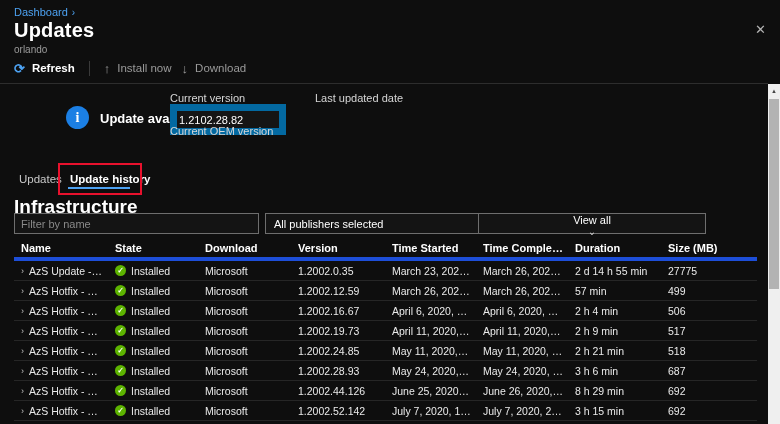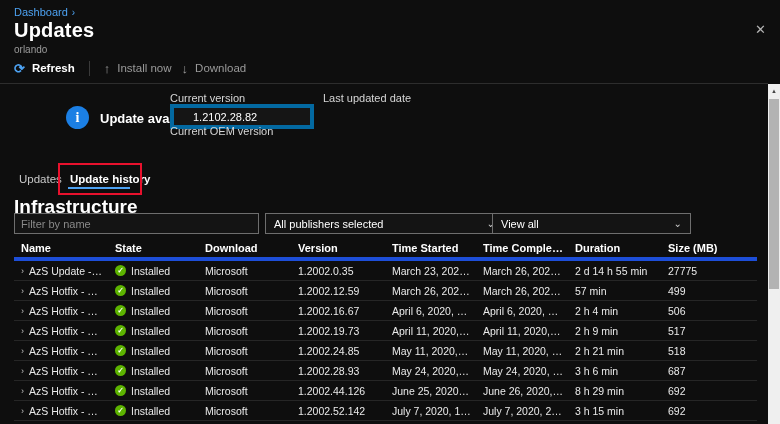--- a/index.html
+++ b/index.html
@@ -23,45 +23,45 @@
   .tb-dim{color:#9a9a9a;}
   .tb-sep{width:1px;height:15px;background:#3a3a3a;margin:0 4px;}
   .tb-divider{position:absolute;left:0;top:83px;right:12px;height:1px;background:#2d2d2d;}
 
   
   .info-icon{position:absolute;left:66px;top:106px;width:23px;height:23px;border-radius:50%;
              background:#1b7fe4;color:#fff;font-weight:bold;font-size:14px;display:flex;
              align-items:center;justify-content:center;font-family:"Liberation Serif",serif;}
   .info-status{position:absolute;left:100px;top:111px;font-size:13px;font-weight:bold;}
   .field-label{position:absolute;font-size:11px;color:#d6d6d6;}
-  .field-box{position:absolute;height:17px;background:#151515;border:4px solid #0369a1;
-             font-size:11px;color:#fff;display:flex;align-items:center;padding:0 19px;white-space:nowrap;overflow:hidden;}
+  .field-box{position:absolute;height:17px;background:#151515;border:7px solid #0369a1;
+             font-size:11px;color:#fff;display:flex;align-items:center;padding:0 2px;white-space:nowrap;overflow:hidden;}
   .lb-cv{left:170px;top:92px;} .bx-cv{left:170px;top:104px;width:98px;}
-  .lb-lu{left:315px;top:92px;margin-left:8px;} .bx-lu{left:315px;top:104px;width:178px;}
+  .lb-lu{left:315px;top:92px;} .bx-lu{left:315px;top:104px;width:178px;}
   .lb-oem{left:170px;top:125px;} .bx-oem{left:170px;top:137px;width:98px;}
 
   
   .tab{position:absolute;top:173px;font-size:11.5px;cursor:pointer;white-space:nowrap;}
   .tab-updates{left:19px;color:#c8c8c8;}
   .tab-history{left:70px;color:#fff;font-weight:bold;}
   .tab-underline{position:absolute;left:68px;top:187px;width:62px;height:2px;background:#4da2f2;}
   .red-box{position:absolute;left:58px;top:163px;width:80px;height:28px;border:2px solid #e8112d;}
 
   .section-title{position:absolute;left:14px;top:196px;font-size:19px;font-weight:bold;}
 
   
   .filter-input{position:absolute;left:14px;top:213px;width:231px;height:19px;background:#141414;
                 border:1px solid #6e6e6e;color:#fff;font-size:11px;padding:0 6px;
                 font-family:"Liberation Sans",sans-serif;outline:none;}
   .filter-input::placeholder{color:#8a8a8a;}
   .dropdown{position:absolute;top:213px;height:21px;background:#141414;border:1px solid #6e6e6e;
             box-sizing:border-box;display:flex;align-items:center;justify-content:space-between;
             padding:0 8px;font-size:11px;cursor:pointer;}
   .dd-pub{left:265px;width:239px;}
-  .dd-view{left:492px;width:199px;}
+  .dd-view{left:478px;width:228px;flex-direction:column;}
   .dd-chev{color:#cfcfcf;font-size:10px;}
 
   
   .table{position:absolute;left:14px;top:238px;width:743px;font-size:10.5px;}
   .thead,.trow{display:grid;grid-template-columns:94px 90px 93px 94px 91px 92px 93px 1fr;align-items:center;}
   .thead{height:19px;font-weight:bold;font-size:11px;border-bottom:4px solid #1d4ed8;}
   .trow{height:19px;border-bottom:1px solid #262626;cursor:pointer;}
   .cell{padding-left:7px;padding-right:5px;white-space:nowrap;overflow:hidden;text-overflow:ellipsis;color:#eaeaea;}
   .thead .cell{color:#fff;}
   .name-cell{display:flex;align-items:center;gap:5px;}

